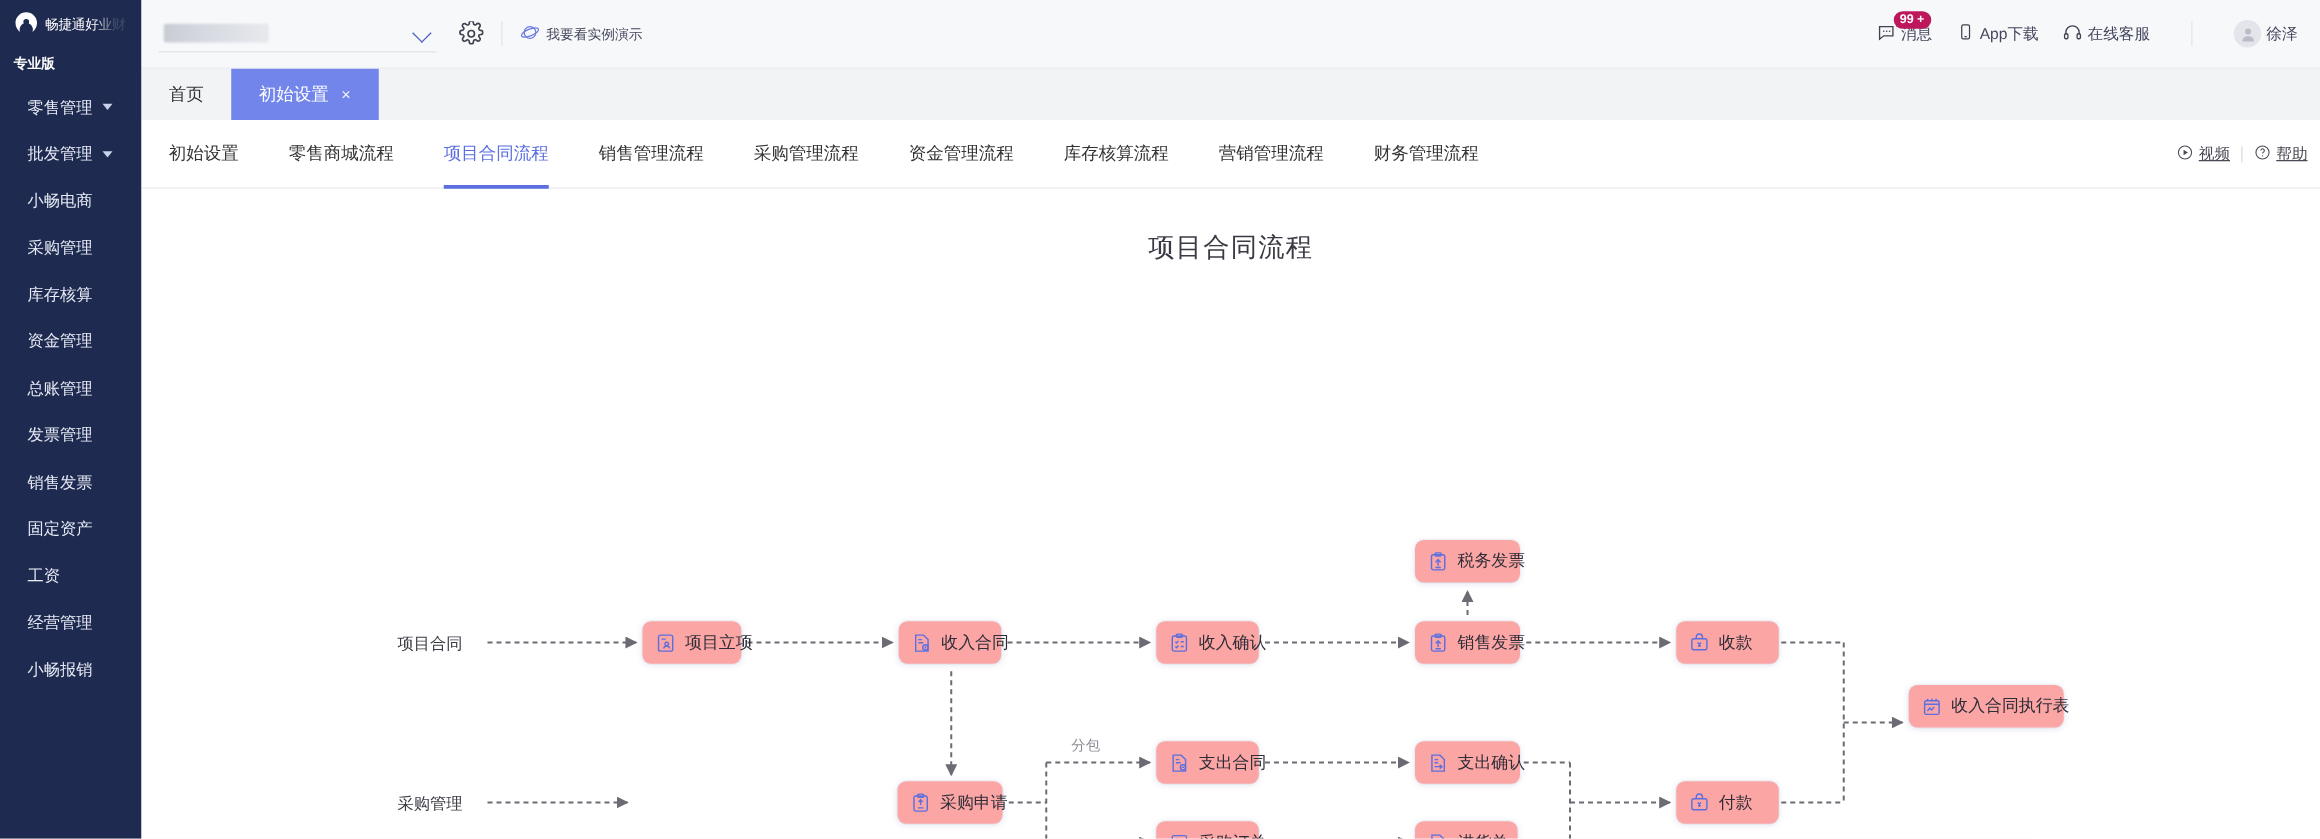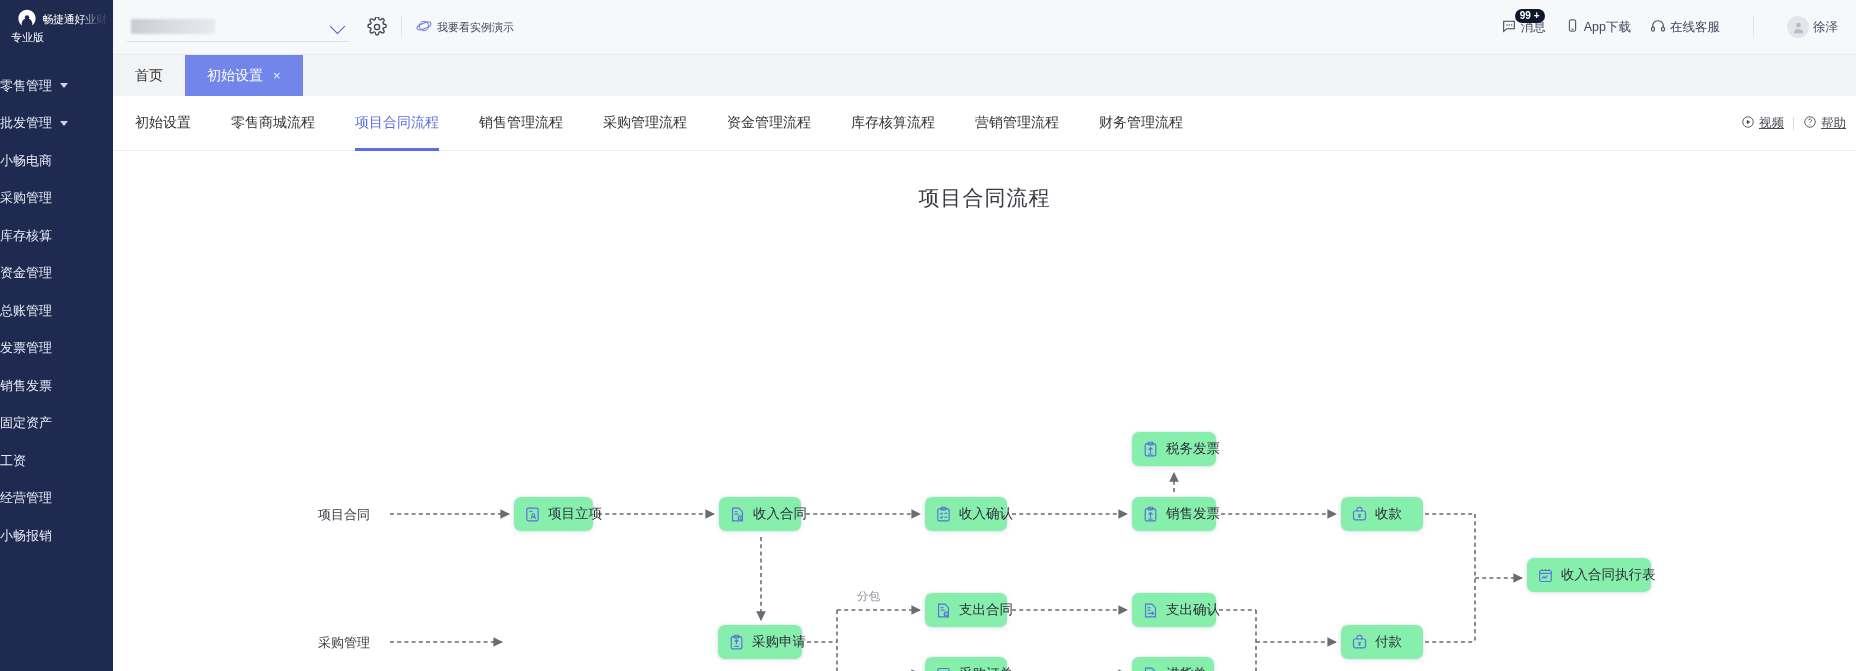--- a/index.html
+++ b/index.html
@@ -17,40 +17,41 @@
     background: #1e2a4f;
     flex: 0 0 113px;
     position: relative;
     z-index: 5;
   }
   .logo-wrap {
     height: 55px;
     padding: 8px 0 0 10px;
     position: relative;
   }
-  .logo-row { display: flex; align-items: center; gap: 4px; justify-content: center; }
+  .logo-row { display: flex; align-items: center; gap: 4px; }
   .logo-mark {
     width: 22px; height: 22px; flex: 0 0 22px;
     display: flex; align-items: center; justify-content: center;
   }
   .logo-text {
     font-size: 11px; color: #ffffff; letter-spacing: -0.3px;
     white-space: nowrap; overflow: hidden; position: relative;
   }
   .logo-text::after{
     content:""; position:absolute; right:0; top:0; width:26px; height:100%;
     background: linear-gradient(90deg, rgba(30,42,79,0) 0%, rgba(30,42,79,.85) 70%);
   }
   .logo-sub {
-    font-size: 11px; color: #ffffff; margin-top: 0; padding-left: 1px;
+    font-size: 11px; color: #ffffff; margin-top: 13px; padding-left: 1px; font-weight: bold;
   }
   .nav { padding-top: 12px; }
   .nav-item {
     height: 37.5px;
     display: flex; align-items: center;
+    padding-left: 22px;
     color: #e6eaf5;
     font-size: 13px;
     cursor: pointer;
     white-space: nowrap;
   }
   .nav-caret {
     margin-left: 8px;
     border-left: 4.5px solid transparent;
     border-right: 4.5px solid transparent;
     border-top: 5px solid #c9d2e8;
@@ -90,21 +91,21 @@
     display: flex; align-items: center; gap: 5px;
     font-size: 11px; color: #43465c; cursor: pointer;
   }
   .hdr-right { margin-left: auto; display: flex; align-items: center; gap: 19px; }
   .hdr-item {
     display: flex; align-items: center; gap: 4px;
     font-size: 12.5px; color: #43465c; cursor: pointer; position: relative;
   }
   .badge {
     position: absolute; left: 14px; top: -9px;
-    background: #0f172a; color: #fff;
+    background: #be185d; color: #fff;
     font-size: 10px; line-height: 14px;
     border-radius: 8px; padding: 0 5px; font-weight: bold;
     white-space: nowrap;
   }
   .avatar {
     width: 22px; height: 22px; border-radius: 50%;
     background: #e3e5ea; display: flex; align-items: center; justify-content: center;
   }
   .user-name {
     font-size: 12.5px; color: #43465c; max-width: 28px; overflow: hidden; white-space: nowrap;
@@ -159,21 +160,21 @@
   .flow-title {
     position: absolute; left: 0; right: 0; top: 33px;
     text-align: center; font-size: 21px; color: #3a3a44; letter-spacing: 1px;
   }
   .lane-label {
     position: absolute; font-size: 13px; color: #3a3a44; white-space: nowrap;
   }
   .node {
     position: absolute;
     height: 34px;
-    background: #86efac;
+    background: #fca5a5;
     border-radius: 7px;
     box-shadow: 0 1px 5px rgba(90,100,160,.17), 0 0 0 1px rgba(120,130,190,.06);
     display: flex; align-items: center;
     padding: 0 13px 0 10px;
     gap: 7px;
     cursor: pointer;
     white-space: nowrap;
   }
   .node .nlabel { font-size: 13.5px; color: #2e2e38; }
   .node .nicon { width: 17px; height: 17px; flex: 0 0 17px; display:flex; }
@@ -596,21 +597,21 @@
           <span class="nicon">
             <svg viewBox="0 0 24 24" width="17" height="17" fill="none" stroke="#5b6fe0" stroke-width="1.6">
               <rect x="3.5" y="7" width="17" height="12.5" rx="2.4"></rect>
               <path d="M8.5 7V5.2a3.5 3.5 0 017 0V7"></path>
               <path d="M10.2 11.3L12 13.3l1.8-2M12 13.3v3.2M10.4 14.8h3.2"></path>
             </svg>
           </span>
           <span class="nlabel">付款</span>
         </div>
 
-        <div class="node" style="left:1414px; top:407px; width:124px;font-family:Liberation Serif, serif;">
+        <div class="node" style="left:1414px; top:397px; width:124px;font-family:Liberation Serif, serif;">
           <span class="nicon">
             <svg viewBox="0 0 24 24" width="17" height="17" fill="none" stroke="#5b6fe0" stroke-width="1.6">
               <rect x="3.8" y="5" width="16.4" height="15.5" rx="2"></rect>
               <line x1="3.8" y1="9" x2="20.2" y2="9"></line>
               <line x1="7.2" y1="2.8" x2="7.2" y2="5.6"></line>
               <line x1="12" y1="2.8" x2="12" y2="5.6"></line>
               <line x1="16.8" y1="2.8" x2="16.8" y2="5.6"></line>
               <path d="M7 16.6l2.6-3.2 2.2 2.2 2.9-3.6"></path>
             </svg>
           </span>

